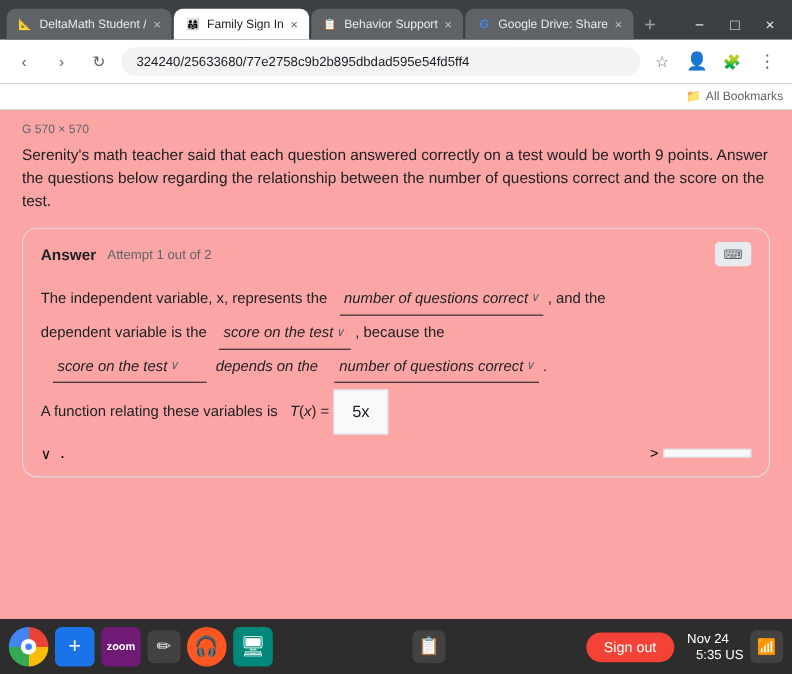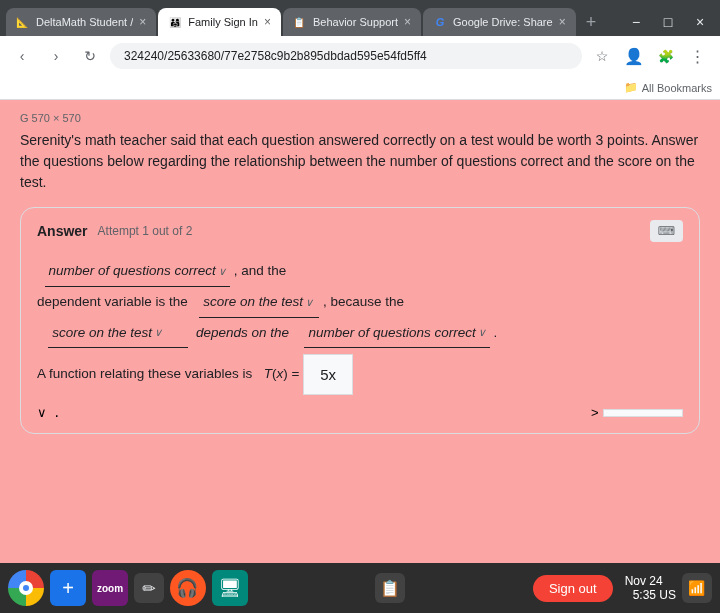--- a/index.html
+++ b/index.html
@@ -381,30 +381,31 @@
     <div class="bookmarks-bar-item">
       <span>📁</span>
       <span>All Bookmarks</span>
     </div>
   </div>
 </div>
 
 <div class="page-content">
   <div class="size-label">G 570 × 570</div>
 
-  <div class="question-text">Serenity's math teacher said that each question answered correctly on a test would be worth 3 points. Answer the questions below regarding the relationship between the number of questions correct and the score on the test.</div>
+  <div class="question-text">Serenity's math teacher said that each question answered correctly on a test would be worth 9 points. Answer the questions below regarding the relationship between the number of questions correct and the score on the test.</div>
 
   <div class="answer-section">
     <div class="answer-header">
       <span class="answer-label">Answer</span>
       <span class="attempt-label">Attempt 1 out of 2</span>
       <div class="answer-icon">⌨</div>
     </div>
 
     <div class="sentence-block">
+      <span>The independent variable, x, represents the</span>
       <span>&nbsp;</span>
       <span class="dropdown-inline">
         <span>number of questions correct</span>
         <span class="chevron"> ∨</span>
       </span>
       <span>, and the</span>
     </div>
 
     <div class="sentence-block">
       <span>dependent variable is the</span>

